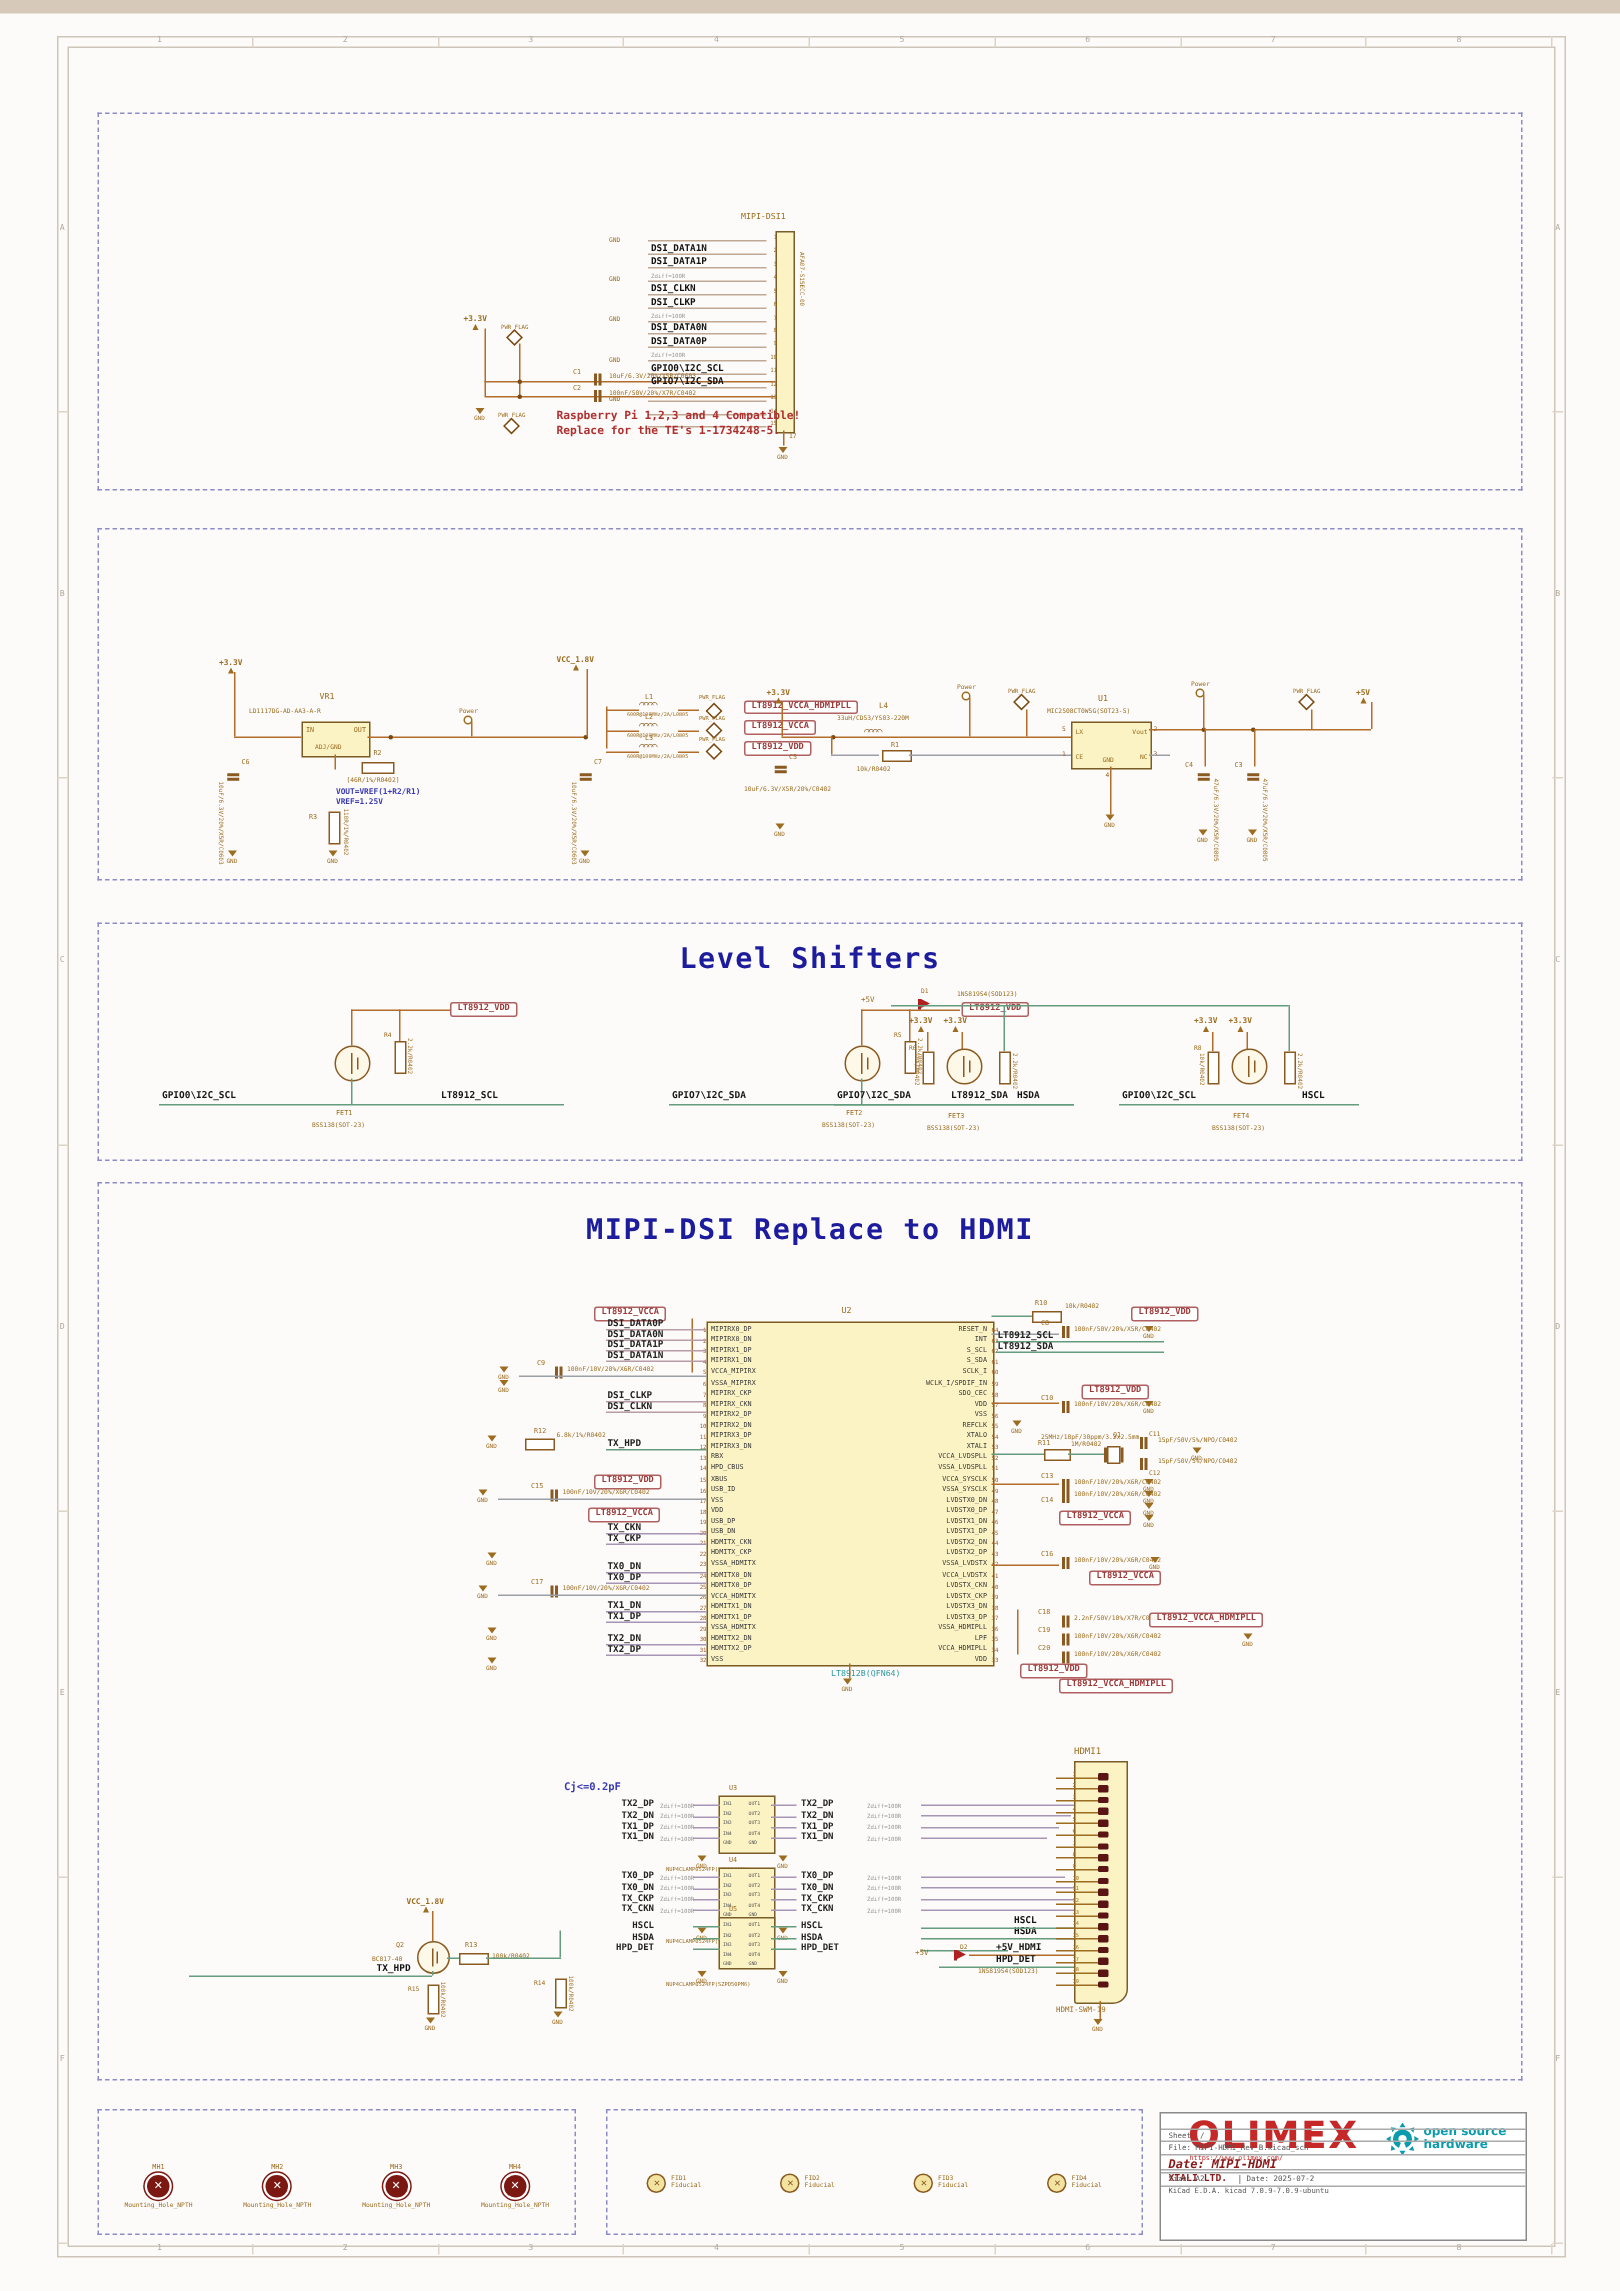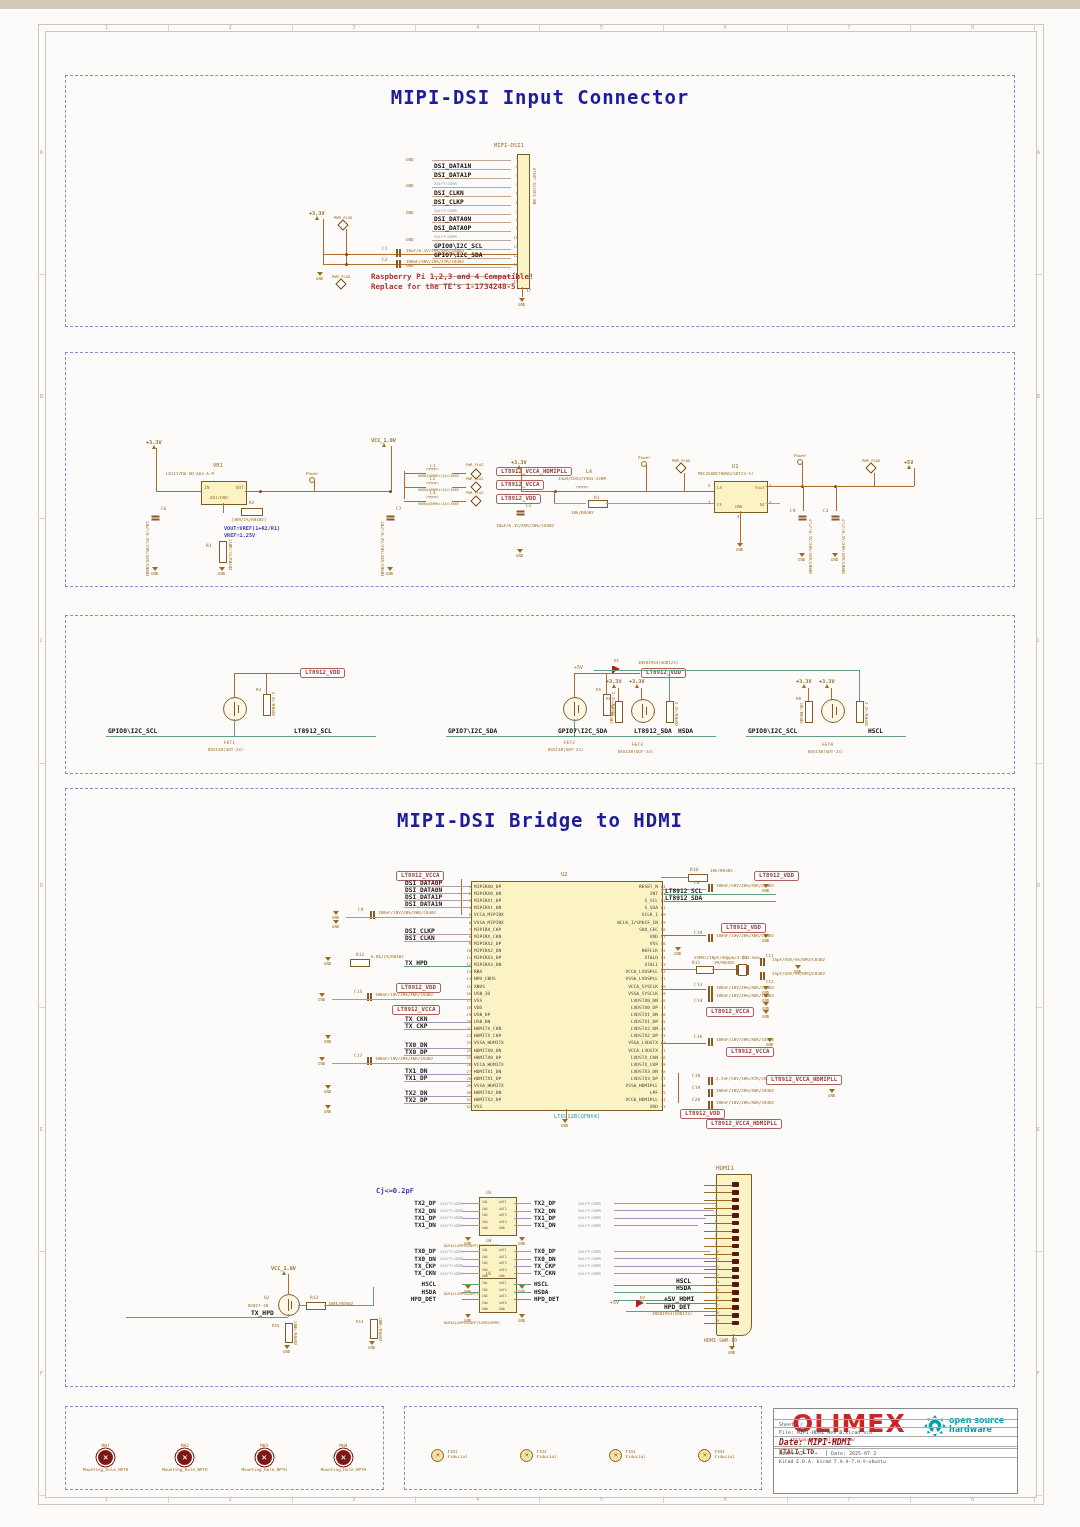--- a/index.html
+++ b/index.html
@@ -170,21 +170,20 @@
 
   <span>A</span>
       <span>B</span>
       <span>C</span>
       <span>D</span>
       <span>E</span>
       <span>F</span>
     </div>
 
   <div class="sec" style="left:65px;top:75px;width:948px;height:250px;">
-    <div class="sec-title" style="top:10px;font-size:19px;">MIPI-DSI Input Connector</div>
 
     <span class="ol f55 t" style="left:428px;top:66px;">MIPI-DSI1</span>
     <div class="body" style="left:451px;top:78px;width:11px;height:133px;"></div>
     <span class="vtext" style="left:466px;top:92px;">AFA07-S15ECC-00</span>
 
     <div class="abs" style="left:340px;top:78px;width:112px;">
 
         <div class="irow">
           <span class="ig">GND</span>
           <span class="iz"></span>
@@ -488,20 +487,21 @@
         <span>PWR_FLAG</span>
       </div>
     <div class="wv" style="left:808px;top:120px;height:13px;"></div>
     <div class="pwr" style="left:838px;top:106px;">
         <span>+5V</span>
       </div>
     <div class="wv" style="left:848px;top:115px;height:18px;"></div>
   </div>
 
   <div class="sec" style="left:65px;top:615px;width:948px;height:157px;">
+    <div class="sec-title" style="top:12px;font-size:19px;">Level Shifters</div>
 
     <div class="w" style="left:168px;top:57px;width:66px;"></div>
     <div class="wv" style="left:168px;top:57px;height:24px;"></div>
     <div class="wv" style="left:200px;top:57px;height:21px;"></div>
     <div class="pill" style="left:234px;top:52px;">LT8912_VDD</div>
     <span class="ol f4 t" style="left:190px;top:71px;">R4</span>
     <div class="rv" style="left:197px;top:78px;width:6px;height:20px;"></div>
     <span class="vtext" style="left:205px;top:76px;">2.2k/R0402</span>
     <div class="fet" style="left:157px;top:81px;width:22px;height:22px;"></div>
     <div class="wv gn" style="left:168px;top:103px;height:17px;"></div>
@@ -571,21 +571,21 @@
     <div class="rv" style="left:790px;top:85px;width:6px;height:20px;"></div>
     <span class="vtext" style="left:798px;top:86px;">2.2k/R0402</span>
     <div class="w gn" style="left:680px;top:120px;width:160px;"></div>
     <span class="sl" style="left:682px;top:111px;">GPIO0\I2C_SCL</span>
     <span class="sl" style="left:802px;top:111px;">HSCL</span>
     <span class="ol f45 t" style="left:756px;top:126px;">FET4</span>
     <span class="ol f4 t" style="left:742px;top:133px;">BSS138(SOT-23)</span>
   </div>
 
   <div class="sec" style="left:65px;top:788px;width:948px;height:597px;">
-    <div class="sec-title" style="top:20px;font-size:19px;">MIPI-DSI Bridge to HDMI</div>
+    <div class="sec-title" style="top:20px;font-size:19px;">MIPI-DSI Replace to HDMI</div>
 
     <span class="ol f55 t" style="left:495px;top:82px;">U2</span>
     <div class="body" style="left:405px;top:92px;width:190px;height:228px;"></div>
     <div class="abs" style="left:391px;top:94px;">
 
         <div class="iprow">
           <span class="ipn">1</span>
           <span class="ipname">MIPIRX0_DP</span>
         </div>
 

